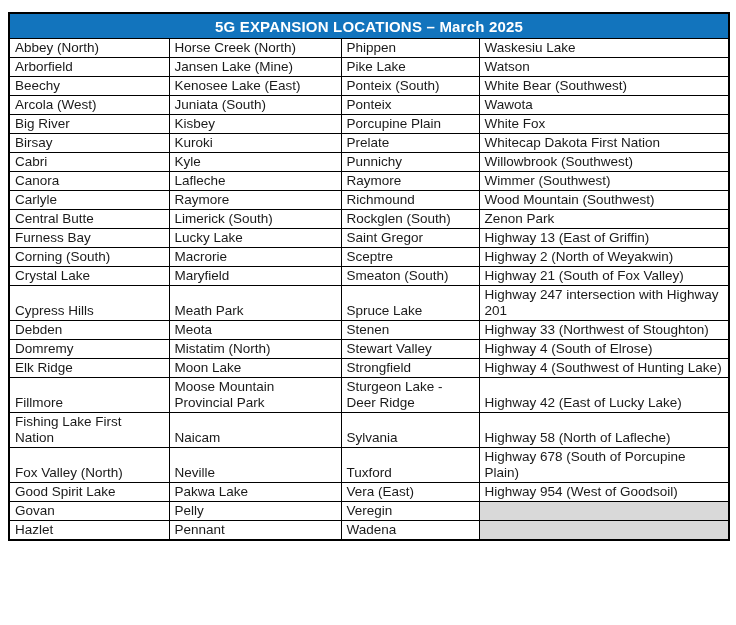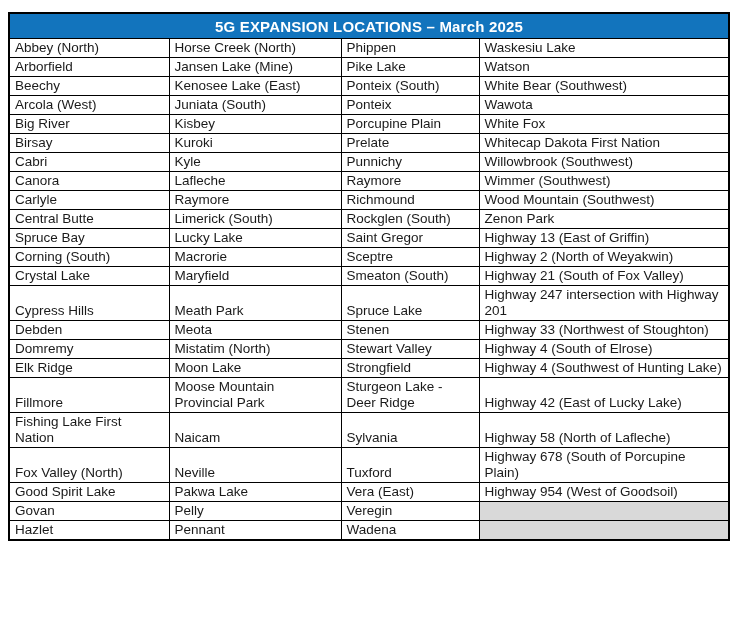--- a/index.html
+++ b/index.html
@@ -129,21 +129,21 @@
           <td>Richmound</td>
           <td>Wood Mountain (Southwest)</td>
         </tr>
         <tr>
           <td>Central Butte</td>
           <td>Limerick (South)</td>
           <td>Rockglen (South)</td>
           <td>Zenon Park</td>
         </tr>
         <tr>
-          <td>Spruce Bay</td>
+          <td>Furness Bay</td>
           <td>Lucky Lake</td>
           <td>Saint Gregor</td>
           <td>Highway 13 (East of Griffin)</td>
         </tr>
         <tr>
           <td>Corning (South)</td>
           <td>Macrorie</td>
           <td>Sceptre</td>
           <td>Highway 2 (North of Weyakwin)</td>
         </tr>

